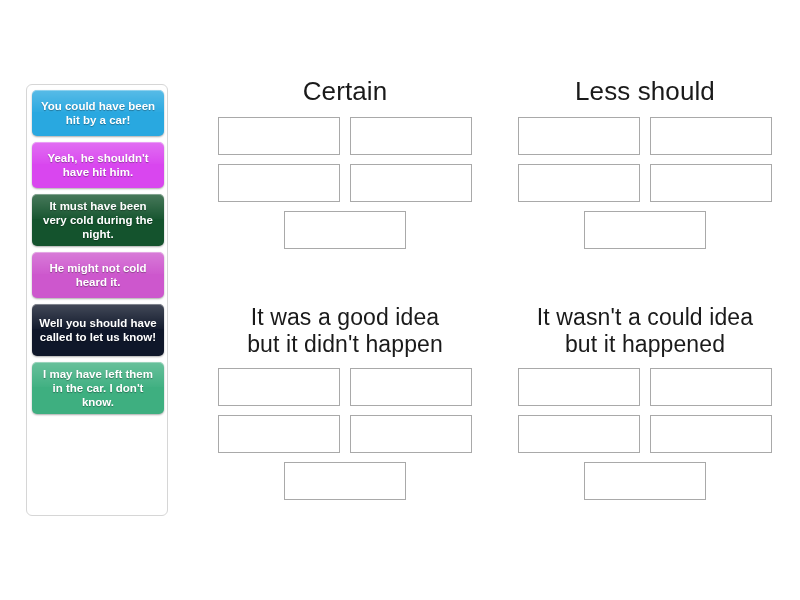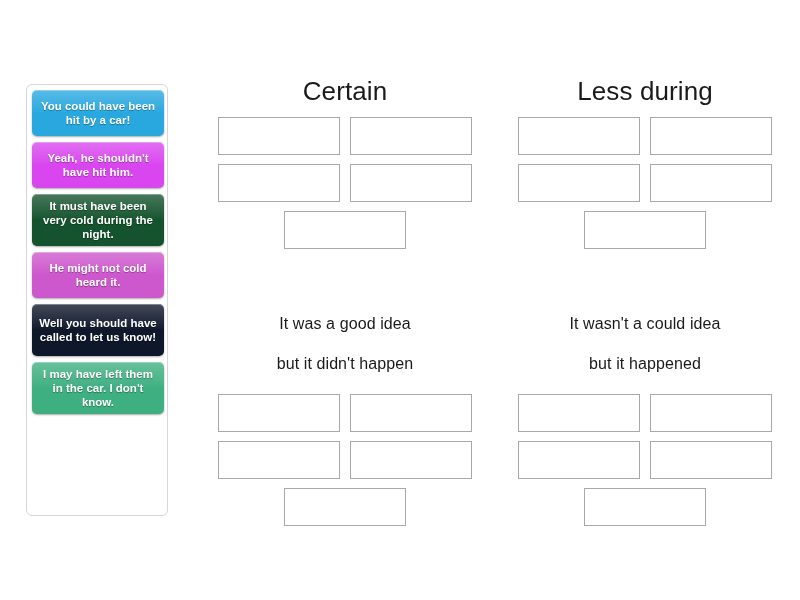--- a/index.html
+++ b/index.html
@@ -80,21 +80,21 @@
 
   .zone-title {
     text-align: center;
     font-size: 26px;
     font-weight: 400;
     color: #1a1a1a;
     line-height: 31px;
     letter-spacing: 0.1px;
     white-space: pre-line;
   }
-  .zone-title.two-line { font-size: 16px; line-height: 40px; }
+  .zone-title.two-line { font-size: 23px; line-height: 27px; }
 
   .slots {
     margin-top: 10px;
     display: flex;
     flex-wrap: wrap;
     justify-content: center;
     gap: 9px 10px;
     width: 100%;
   }
   .slot {
@@ -135,21 +135,21 @@
       <div class="zone-title">Certain</div>
       <div class="slots">
         <div class="slot"></div>
         <div class="slot"></div>
         <div class="slot"></div>
         <div class="slot"></div>
         <div class="slot wide-center"></div>
       </div>
     </div>
     <div class="zone tr">
-      <div class="zone-title">Less during</div>
+      <div class="zone-title">Less should</div>
       <div class="slots">
         <div class="slot"></div>
         <div class="slot"></div>
         <div class="slot"></div>
         <div class="slot"></div>
         <div class="slot wide-center"></div>
       </div>
     </div>
     <div class="zone bl">
       <div class="zone-title two-line">It was a good idea

